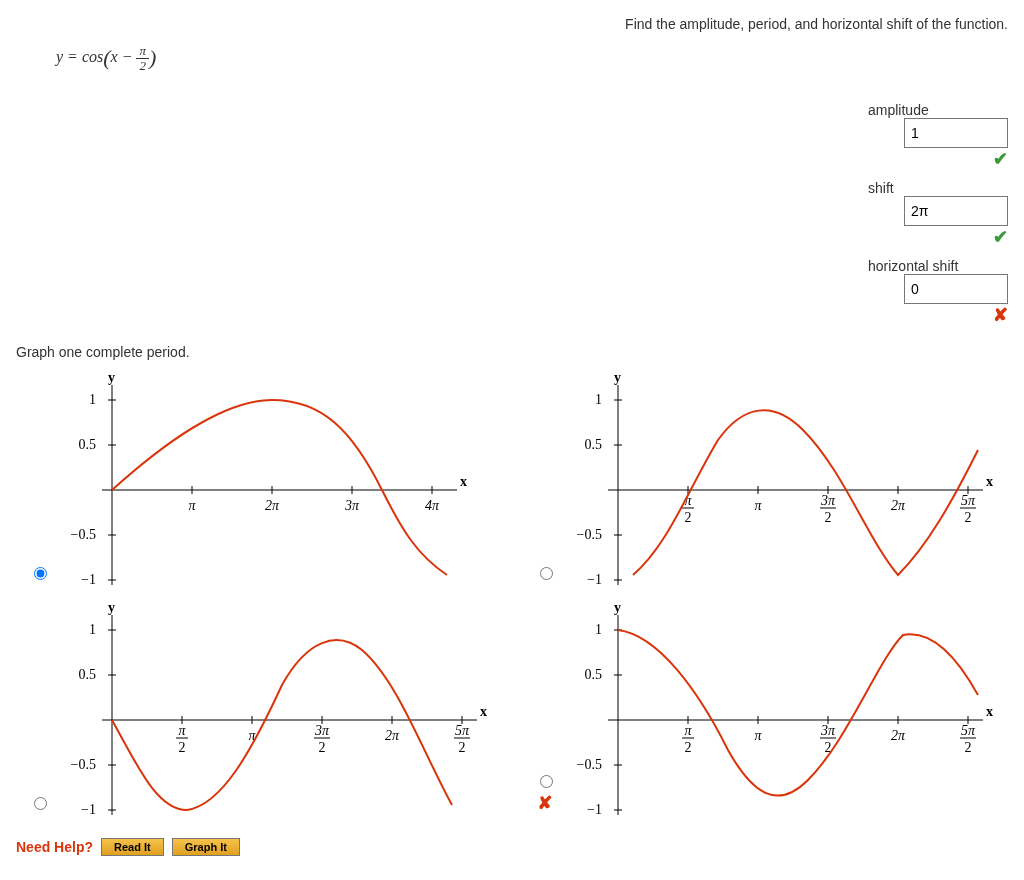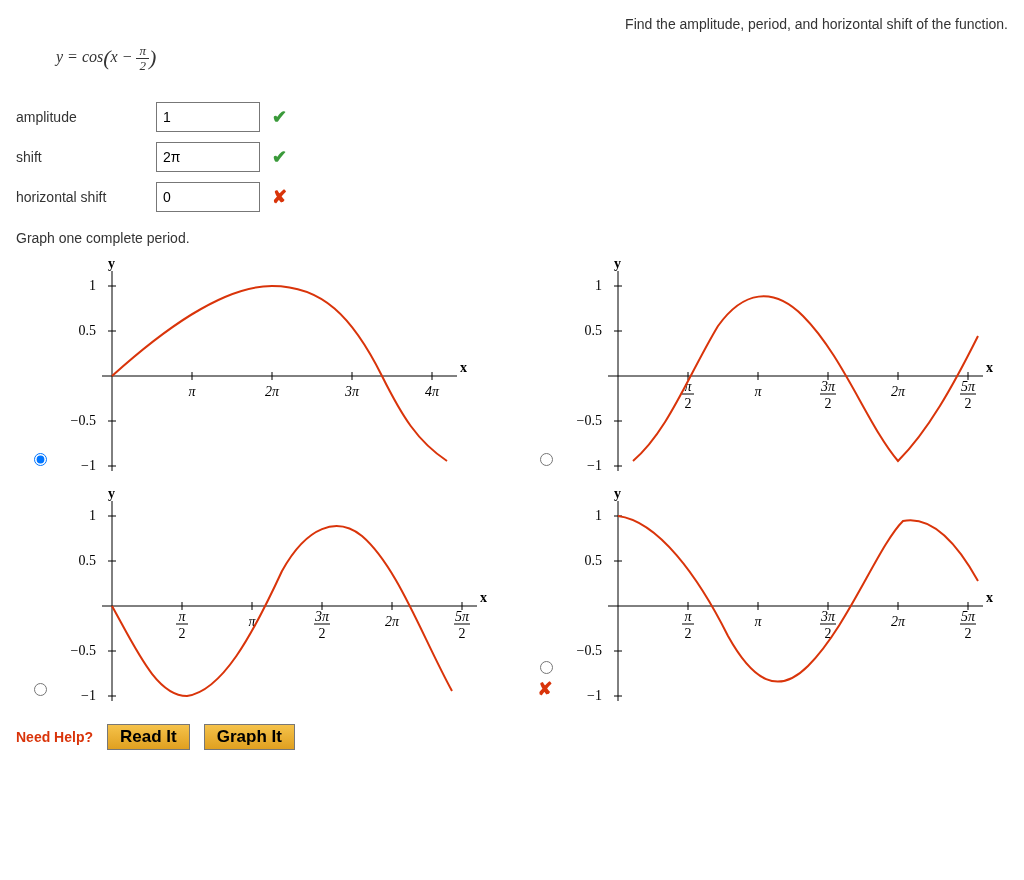--- a/index.html
+++ b/index.html
@@ -22,21 +22,21 @@
     display: inline-block;
     vertical-align: middle;
     text-align: center;
     font-style: italic;
     font-family: "Times New Roman", serif;
     line-height: 1.05;
   }
   .frac .num { display:block; border-bottom:1px solid #333; padding:0 3px; font-size:13px;}
   .frac .den { display:block; padding:0 3px; font-size:13px;}
   .answers { margin-bottom: 18px; }
-  .answer-row { display:flex; align-items:center; margin-bottom: 10px; }
+  .answer-row { display:flex; align-items:flex-end; margin-bottom: 10px; flex-direction: column; }
   .answer-label { width: 140px; }
   .answer-input {
     width: 90px; height: 24px; border:1px solid #777; padding:2px 6px;
     font-size:14px; font-family: Arial, sans-serif;
   }
   .mark { margin-left: 12px; font-size:18px; font-weight:bold; }
   .mark.correct { color: #3a9a3a; }
   .mark.wrong { color: #d9340a; }
   .graph-prompt { margin: 8px 0 10px 0; }
   .graph-grid {
@@ -52,25 +52,25 @@
   }
   .radio-col input { margin-bottom: 4px; }
   .wrong-under { color:#d9340a; font-weight:bold; font-size:18px; }
   svg.graph { display:block; }
   .axis { stroke:#000; stroke-width:1; }
   .tick { stroke:#000; stroke-width:1; }
   .curve { stroke:#d9340a; stroke-width:2; fill:none; }
   .axlbl { font-family:"Times New Roman", serif; font-size:14px; font-style:normal; }
   .axlbl.xy { font-weight:bold; font-style:normal; }
   .ticklbl { font-family:"Times New Roman", serif; font-size:14px; }
-  .need-help { margin-top: 18px; display:flex; align-items:center; gap:14px; }
+  .need-help { margin-top: 18px; display:flex; align-items:center; gap:8px; }
   .need-help-label { color:#d9340a; font-weight:bold; }
   .help-btn {
     background: linear-gradient(#f5c24a,#e0a020);
-    border:1px solid #777; padding:2px 12px; font-size:17px;
+    border:1px solid #777; padding:2px 12px; font-size:11px;
     font-family: Arial, sans-serif; cursor:pointer; font-weight:bold;
   }
   .pi { font-style:italic; }
 </style>
 </head>
 <body>
 
 <div class="question-text">Find the amplitude, period, and horizontal shift of the function.</div>
 
 <div class="equation">

